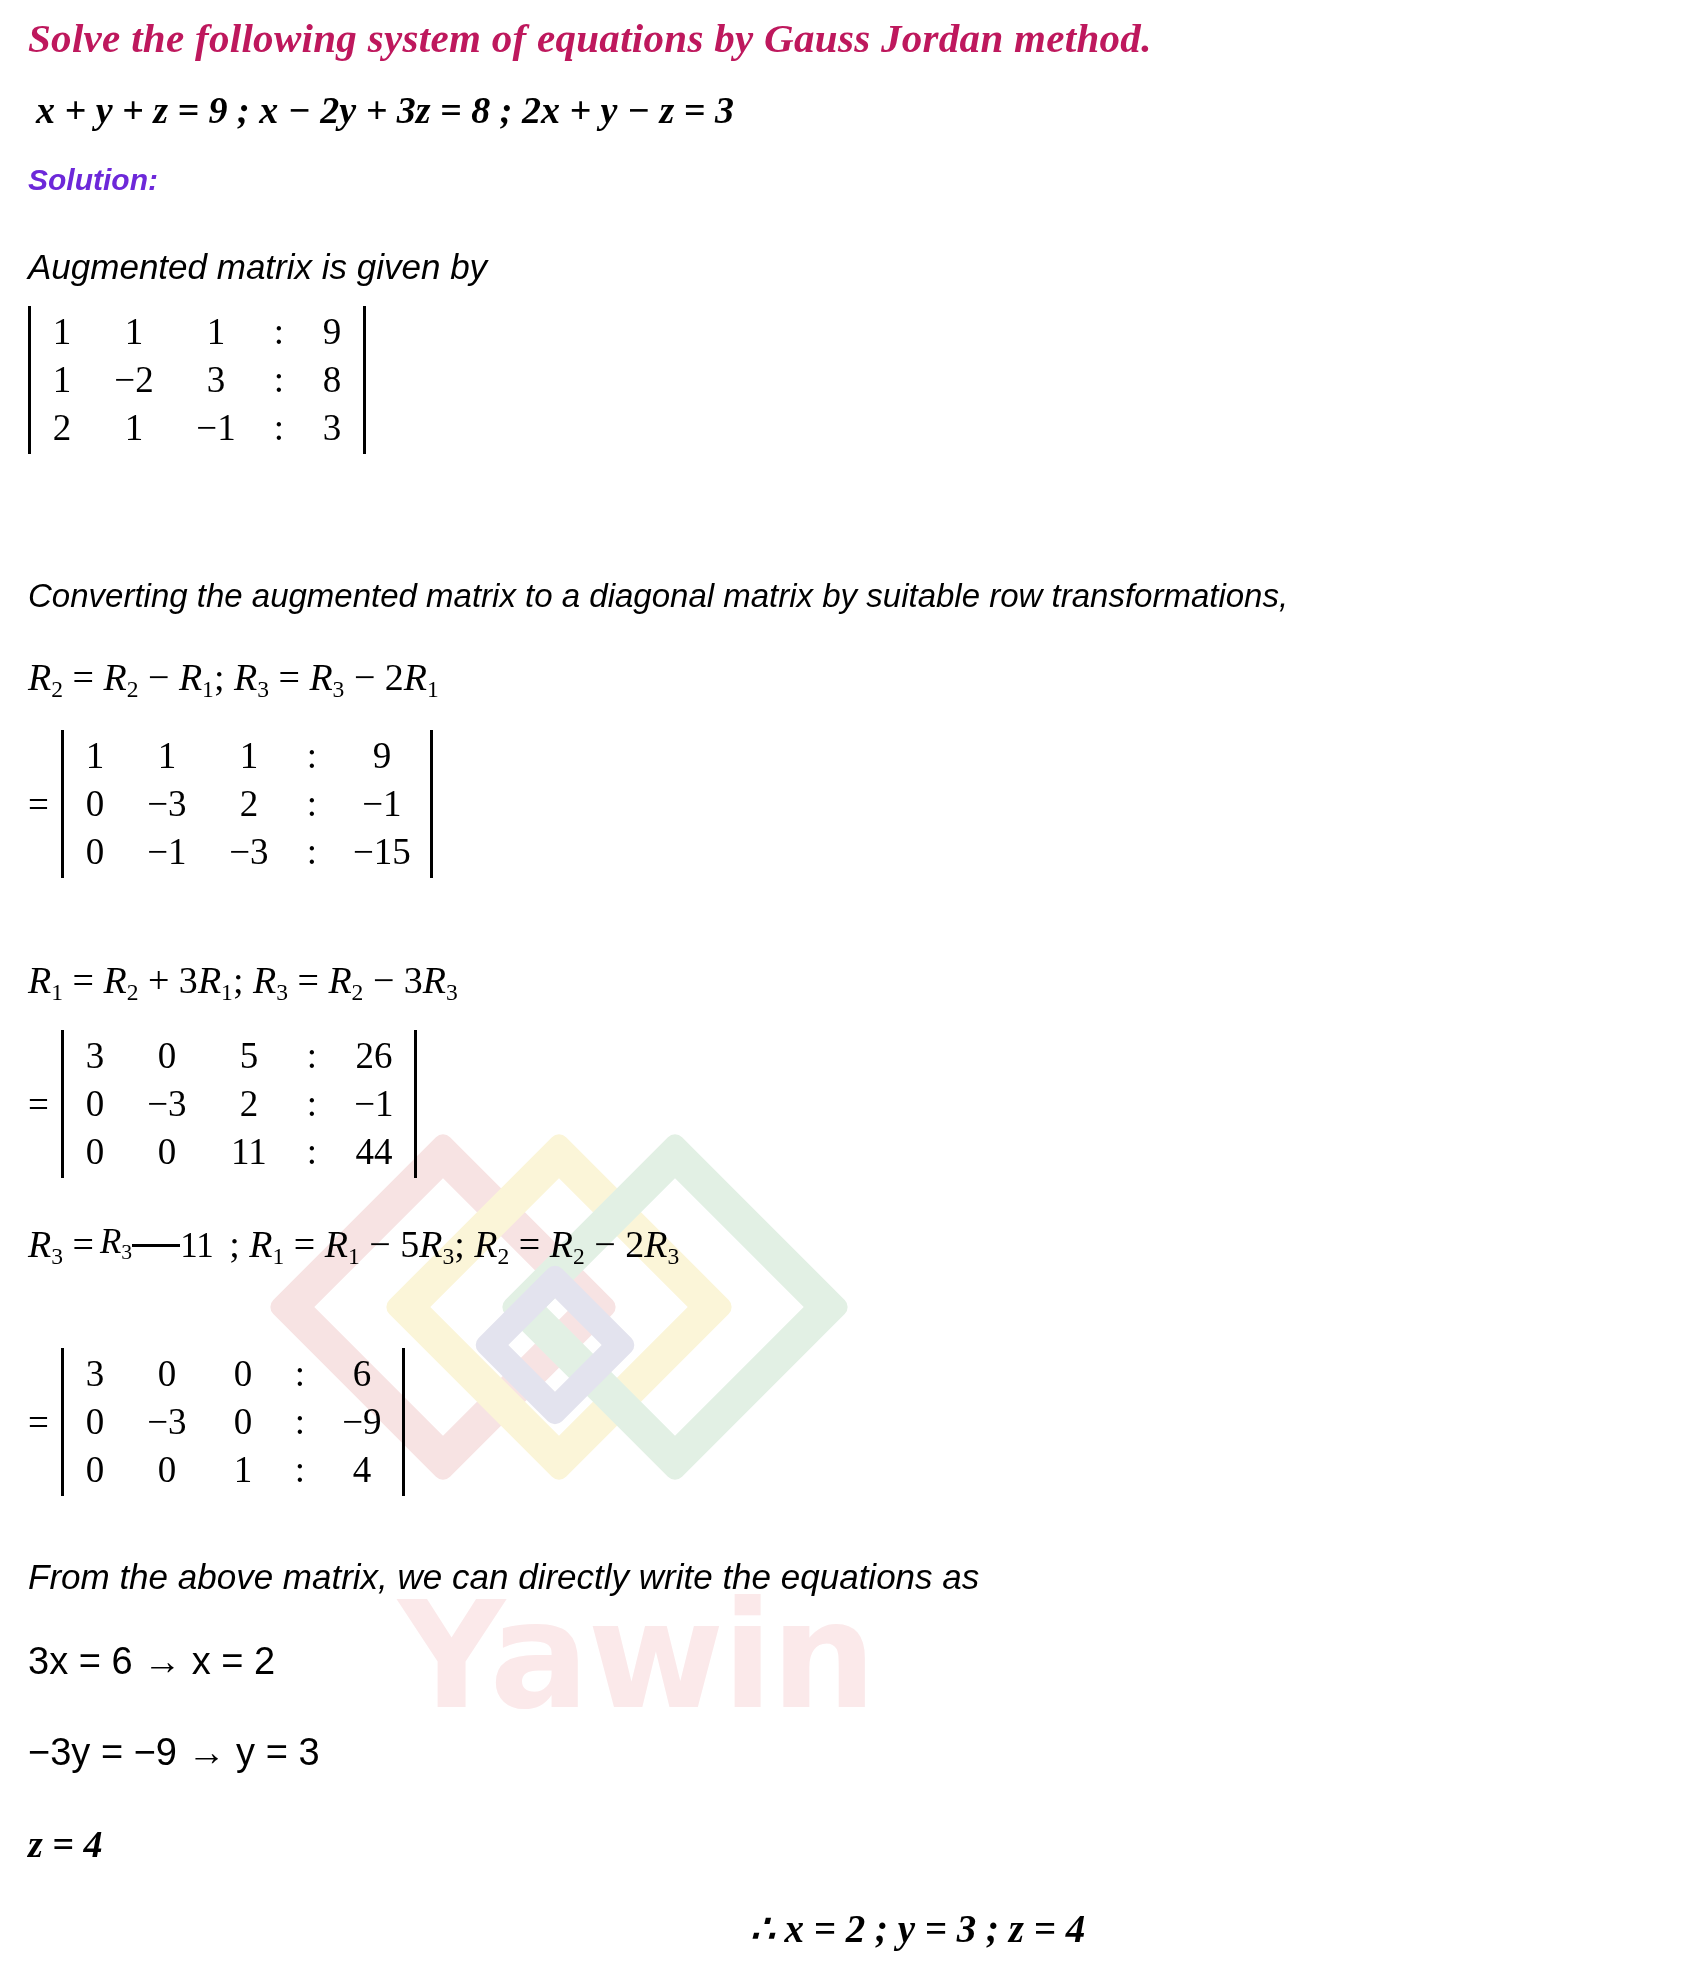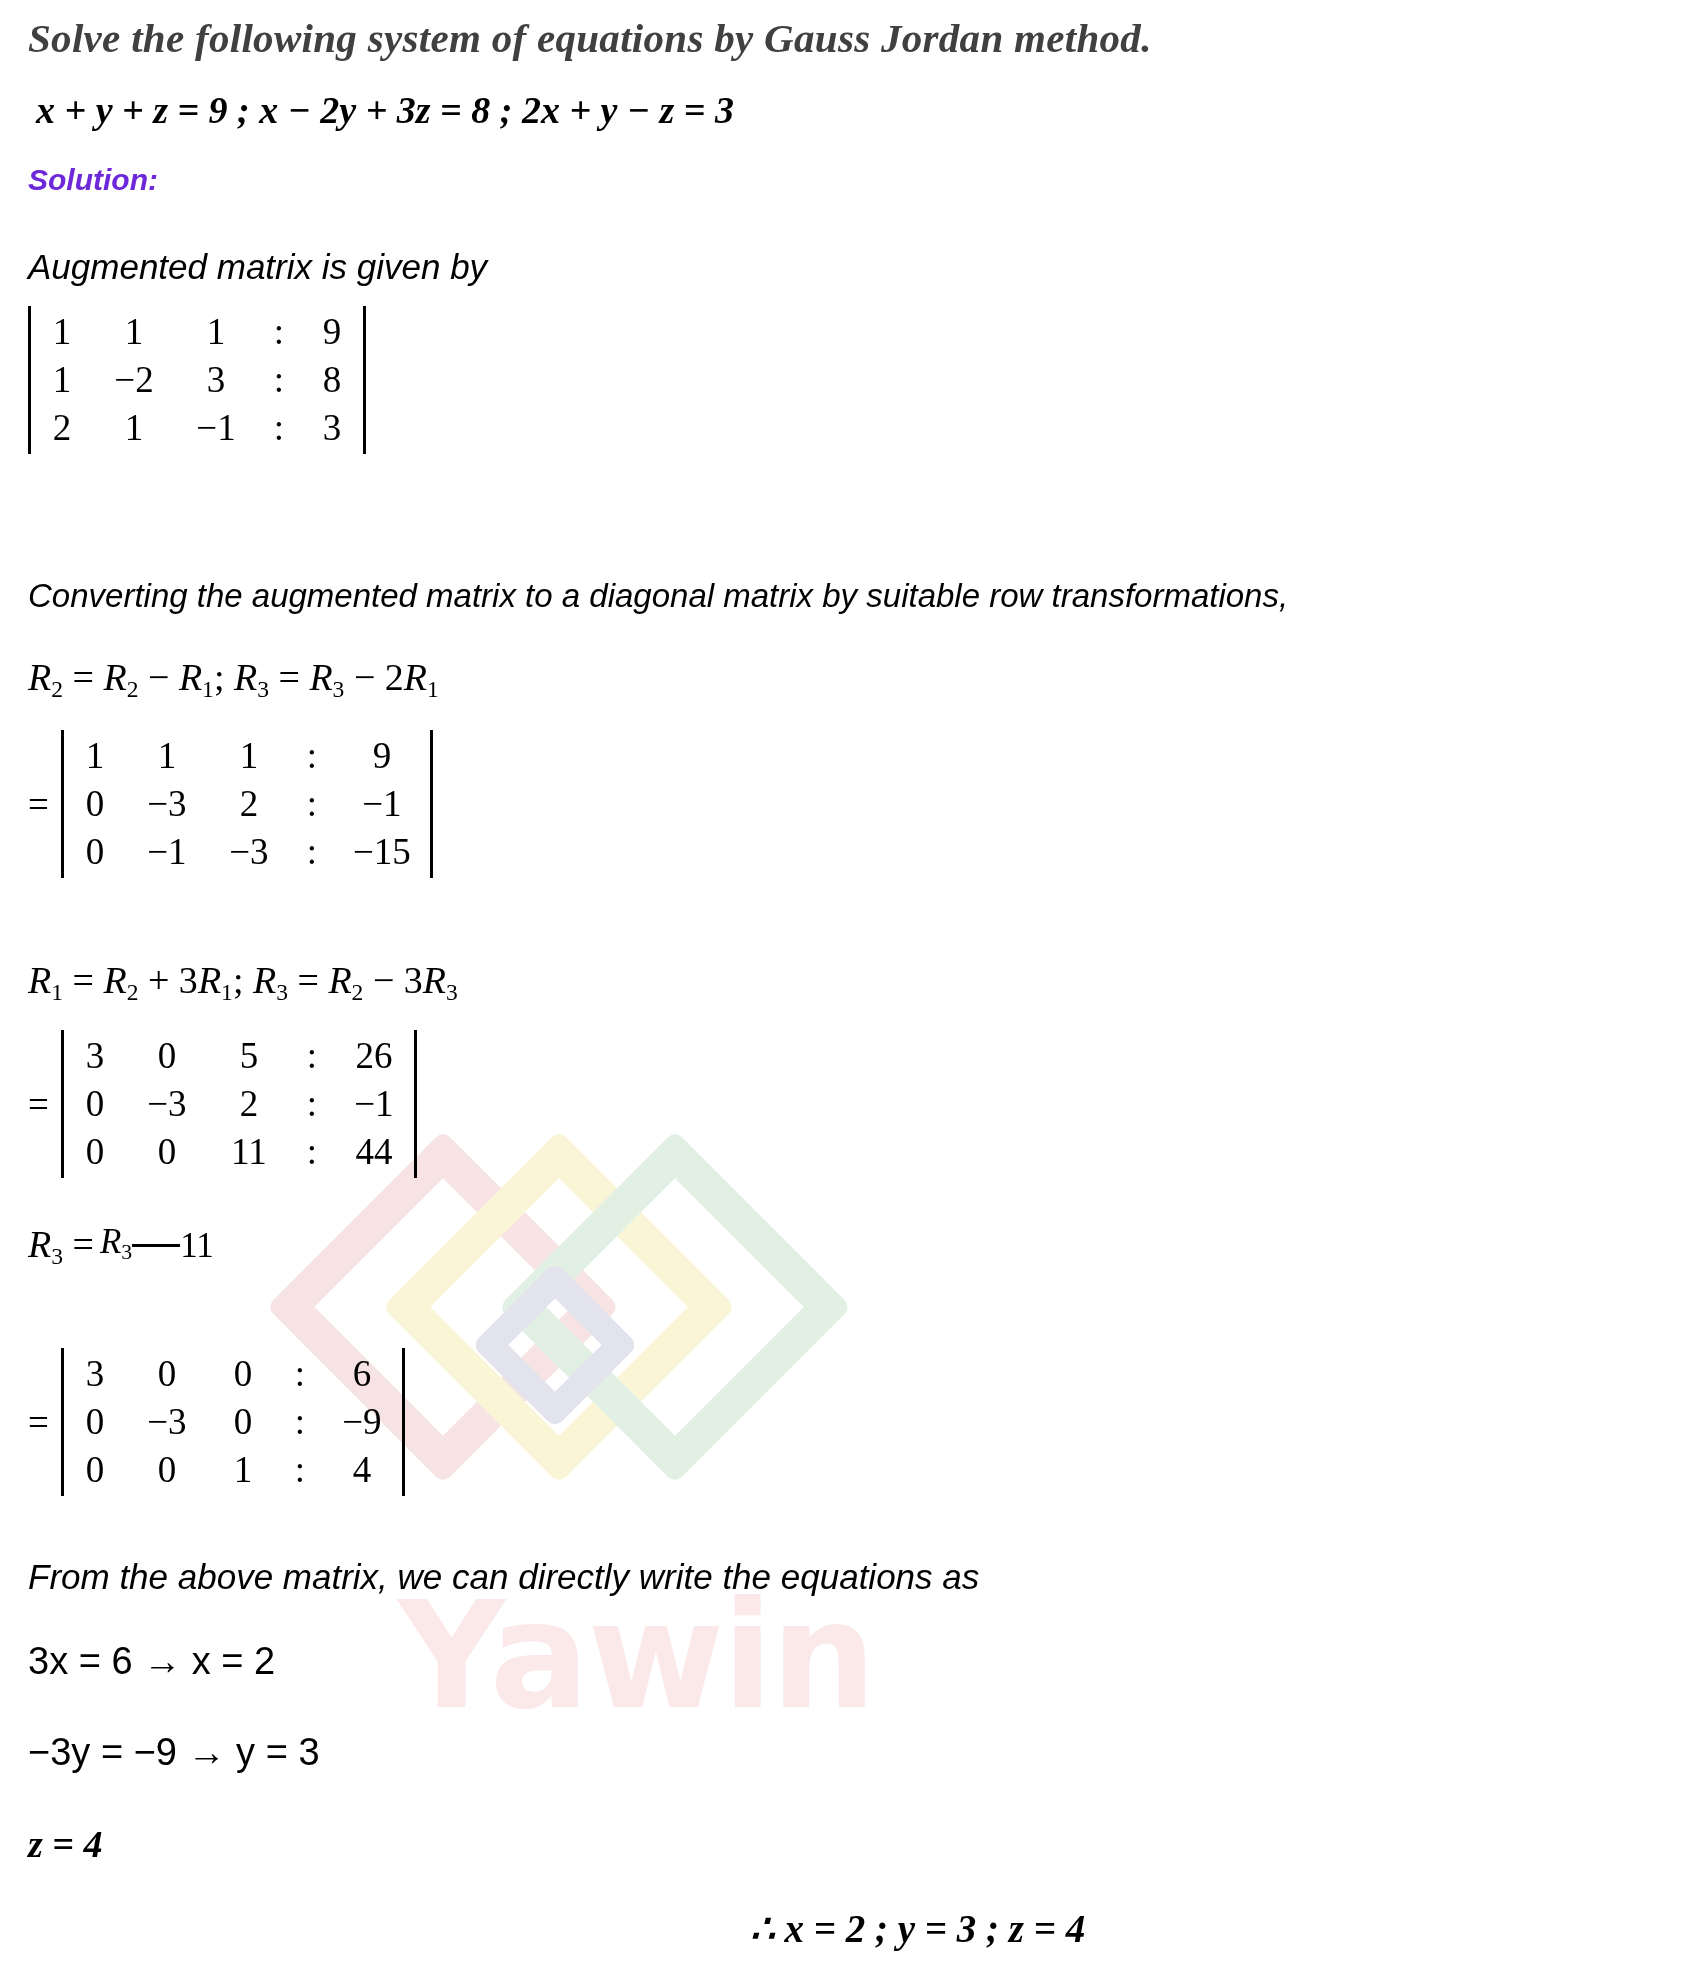--- a/index.html
+++ b/index.html
@@ -41,21 +41,21 @@
   .line {
     position:absolute;
     white-space:nowrap;
   }
 
   .title {
     font-family:"Liberation Serif", serif;
     font-style:italic;
     font-weight:bold;
     font-size:41px;
-    color:#404040;
+    color:#be185d;
     letter-spacing:0.3px;
   }
   .eqline {
     font-family:"Liberation Serif", serif;
     font-style:italic;
     font-weight:bold;
     font-size:38px;
     color:#000;
   }
   .heading {
@@ -245,20 +245,21 @@
     <div class="bar"></div>
   </div>
 
   <div class="line rowop" style="left:28px; top:1222px; display:flex; align-items:center;">
     <span><i>R</i><sub>3</sub>&nbsp;=</span>
     <span class="frac">
       <span class="numer"><i>R</i><sub>3</sub></span>
       <span class="rule"></span>
       <span class="denom">11</span>
     </span>
+    <span>&nbsp;;&nbsp;<i>R</i><sub>1</sub> = <i>R</i><sub>1</sub> − 5<i>R</i><sub>3</sub>; <i>R</i><sub>2</sub> = <i>R</i><sub>2</sub> − 2<i>R</i><sub>3</sub></span>
   </div>
 
   <div class="matrix-wrap" style="left:28px; top:1348px;">
     <div class="eqsign">=</div>
     <div class="bar"></div>
     <div class="mat" style="grid-template-columns:62px 82px 70px 44px 80px;">
       <div class="cell">3</div>
       <div class="cell">0</div>
       <div class="cell">0</div>
       <div class="cell colon">:</div>

